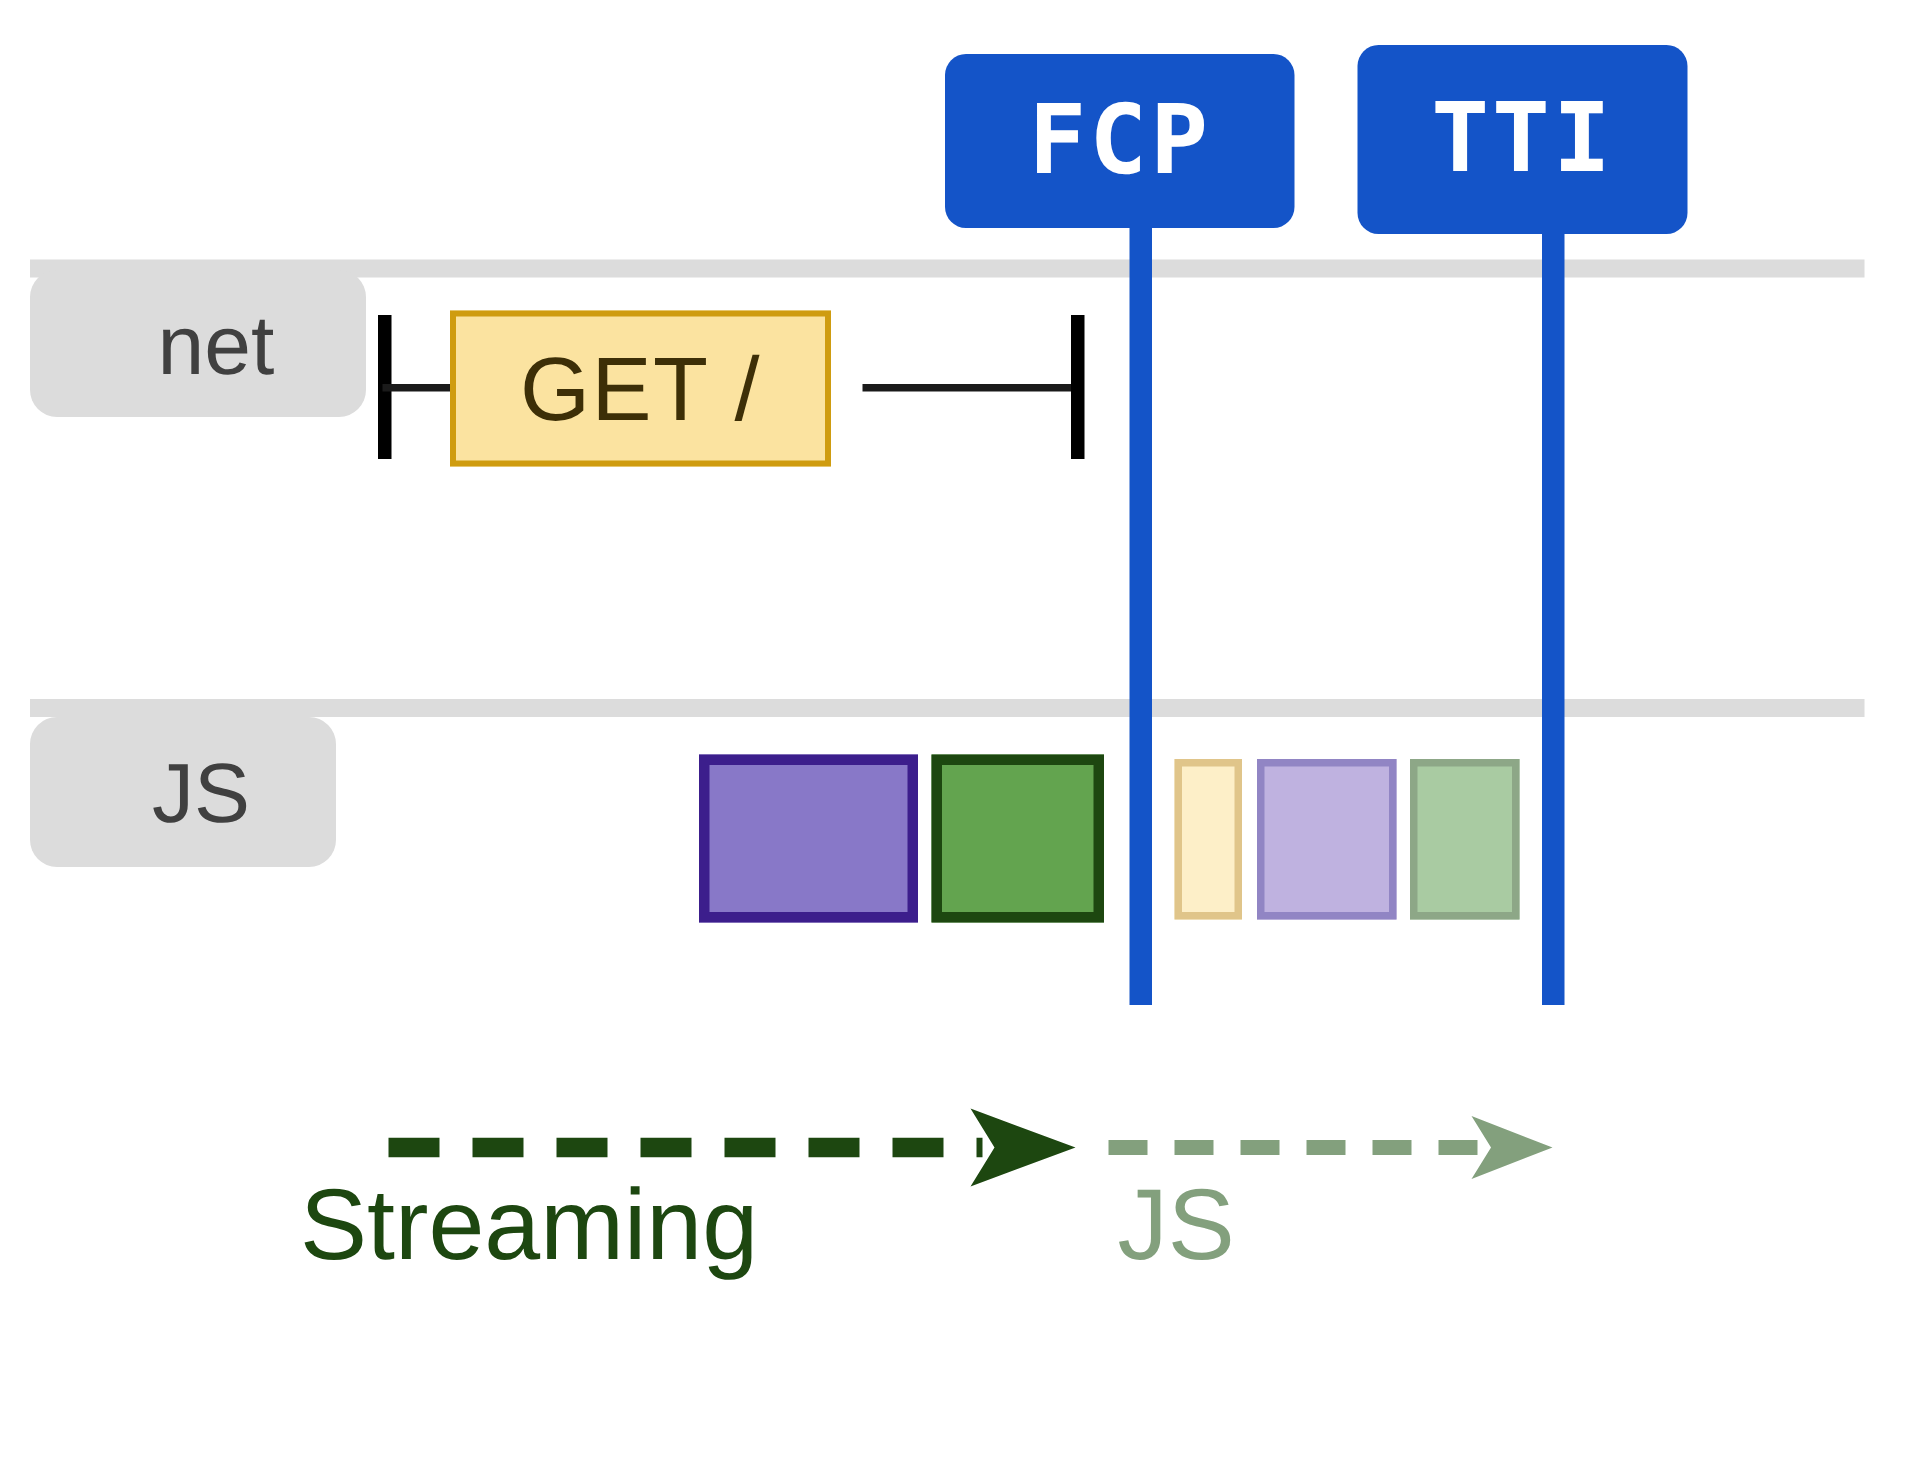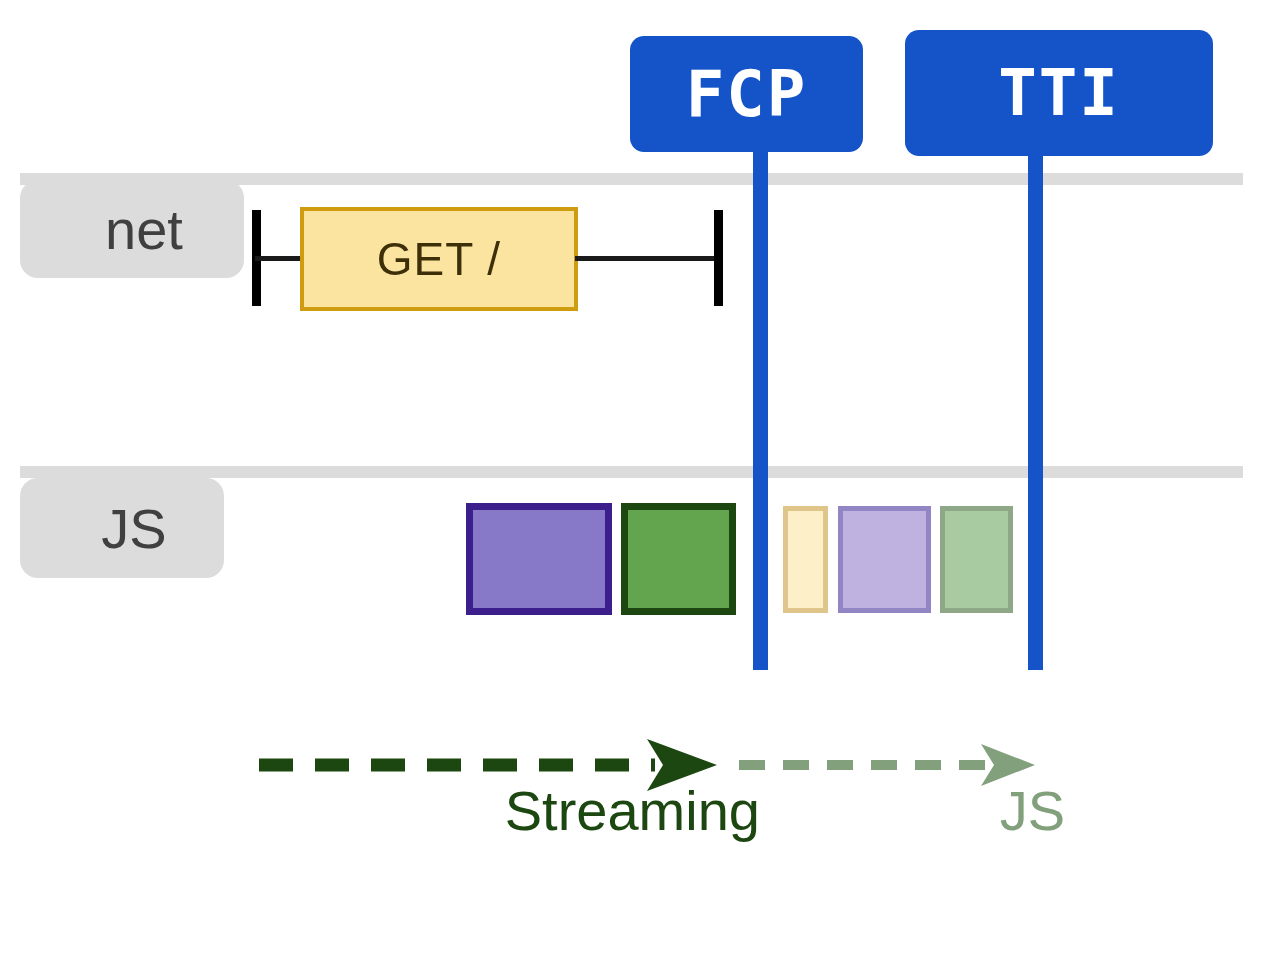--- a/index.html
+++ b/index.html
@@ -64,28 +64,28 @@
     height: 5px;
     background: #1a1a1a;
     top: 256px;
   }
   #whisker-left  { left: 255px; width: 50px; }
   #whisker-right { left: 575px; width: 142px; }
 
   #req-box {
     position: absolute;
     left: 300px; top: 207px;
-    width: 278px; height: 104px;
+    width: 254px; height: 104px;
     background: #fbe3a0;
     border: 4px solid #cf9c10;
     box-sizing: border-box;
     display: flex;
     align-items: center;
     justify-content: center;
-    font-size: 46px;
+    font-size: 60px;
     color: #3d2f07;
     letter-spacing: 1px;
   }
 
   
   .task {
     position: absolute;
     box-sizing: border-box;
   }
   #task-0 { left: 466px; top: 503px; width: 146px; height: 112px;
@@ -115,28 +115,28 @@
     display: flex;
     align-items: center;
     justify-content: center;
     color: #ffffff;
     font-family: "DejaVu Sans Mono", "Liberation Mono", monospace;
     font-weight: bold;
     font-size: 64px;
     letter-spacing: 2px;
   }
   #badge-fcp { left: 630px; top: 36px; width: 233px; height: 116px; }
-  #badge-tti { left: 905px; top: 30px; width: 308px; height: 126px; }
+  #badge-tti { left: 905px; top: 30px; width: 220px; height: 126px; }
 
   
   .phase-arrow { position: absolute; }
   .phase-label {
     position: absolute;
-    text-align: right;
-    font-size: 56px;
+    text-align: left;
+    font-size: 67px;
     line-height: 1.05;
     font-weight: 400;
   }
   #arrow-streaming { left: 255px; top: 735px; }
   #arrow-js        { left: 735px; top: 740px; }
   #label-streaming { left: 200px; top: 782px; width: 560px; color: #1d4710; }
   #label-js        { left: 745px; top: 782px; width: 320px; color: #83a07d; }
 </style>
 </head>
 <body>

